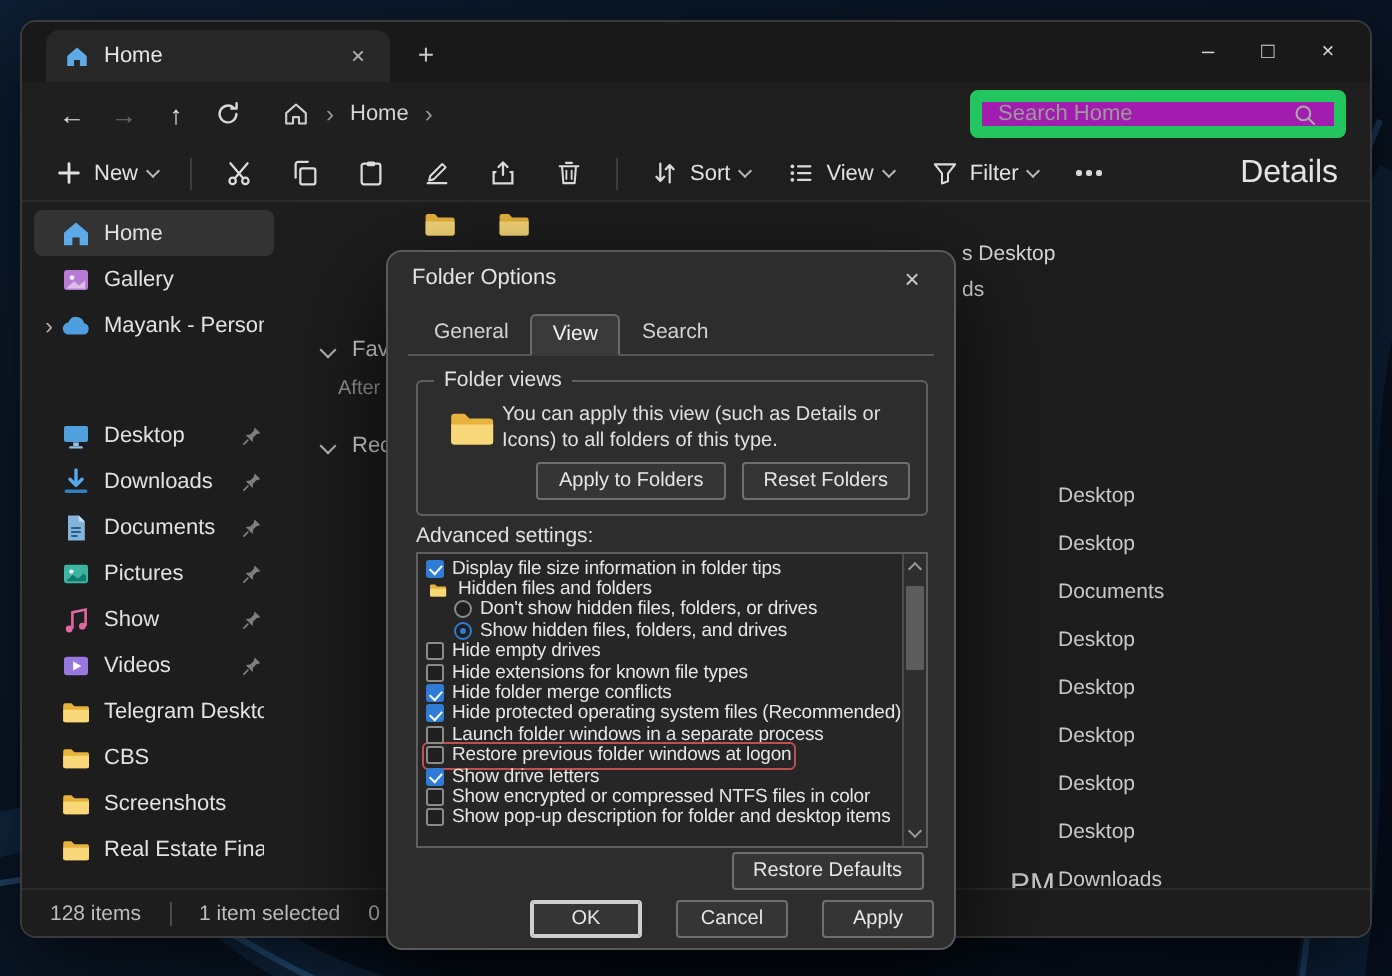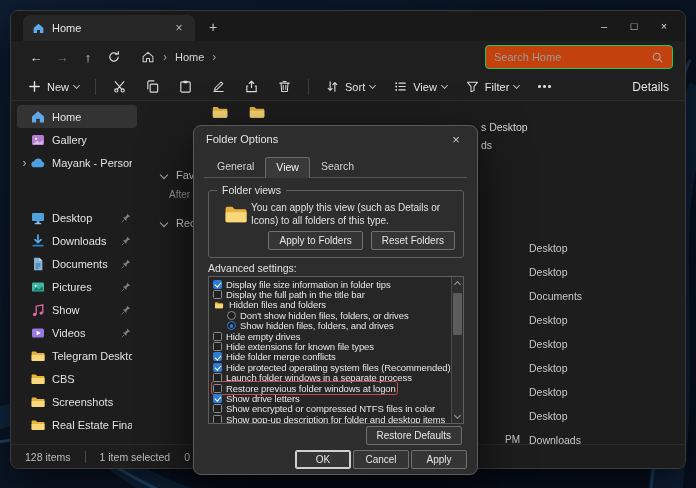--- a/index.html
+++ b/index.html
@@ -26,34 +26,34 @@
   .wincontrols{position:absolute;right:6px;top:0;height:30px;display:flex}
   .wc{width:30px;height:100%;display:flex;align-items:center;justify-content:center;color:#d6d6d6;font-size:11px}
 
   .navbar{height:32px;background:#1f1f1f;display:flex;align-items:center;padding:0 12px}
   .nav-btn{width:26px;height:26px;display:flex;align-items:center;justify-content:center;color:#e3e3e3;font-size:13px;flex:none}
   .nav-btn.dim{color:#6f6f6f}
   .nav-btn svg{width:14px;height:14px}
   .breadcrumb{display:flex;align-items:center;gap:8px;margin-left:14px;color:#d5d5d5;font-size:11px}
   .bc-sep{color:#9a9a9a;font-size:12px}
   .bc-ico svg{width:14px;height:14px}
-  .searchbox{margin-left:auto;width:188px;height:24px;background:#c2410c;border:1px solid #22c55e;border-radius:4px;
+  .searchbox{margin-left:auto;width:188px;height:24px;background:#a21caf;border:6px solid #22c55e;border-radius:4px;
     display:flex;align-items:center;padding:0 8px;gap:6px}
   .searchbox input{flex:1;background:transparent;border:none;outline:none;color:#cfcfcf;font-size:11px;font-family:inherit;min-width:0}
   .searchbox input::placeholder{color:#9b9b9b}
   .search-ico svg{width:13px;height:13px}
 
   .toolbar{height:28px;background:#1f1f1f;border-bottom:1px solid #2c2c2c;display:flex;align-items:center;padding:0 10px;gap:6px}
   .tb-btn{display:flex;align-items:center;gap:5px;padding:3px 6px;border-radius:4px;color:#e3e3e3;font-size:11px;flex:none}
   .tb-btn svg{width:15px;height:15px}
   .tb-sep{width:1px;height:16px;background:#3d3d3d;margin:0 4px;flex:none}
   .chev{width:5px;height:5px;border-right:1.3px solid #b9b9b9;border-bottom:1.3px solid #b9b9b9;transform:rotate(45deg);margin-top:-3px}
   .tb-dots{display:flex;gap:2.5px;padding:3px 7px}
   .tb-dots i{width:2.5px;height:2.5px;border-radius:50%;background:#d6d6d6}
-  .tb-right{margin-left:auto;display:flex;align-items:flex-start;gap:6px;color:#e3e3e3;font-size:12px;padding:3px 6px}
+  .tb-right{margin-left:auto;display:flex;align-items:flex-start;gap:6px;color:#e3e3e3;font-size:16px;padding:3px 6px}
 
   .content{position:absolute;top:90px;bottom:24px;left:0;right:0;display:flex}
   .sidebar{width:130px;padding:4px 4px 0 6px;overflow:hidden;flex:none}
   .sb-item{height:23px;display:flex;align-items:center;border-radius:4px;padding:0 5px 0 2px;color:#e2e2e2;font-size:11px}
   .sb-item.selected{background:#333}
   .sb-item.gap{margin-top:32px}
   .sb-chev{width:11px;color:#b0b0b0;font-size:12px;text-align:center;flex:none;line-height:1}
   .sb-icon{width:16px;height:16px;flex:none;margin-right:6px}
   .sb-icon svg{width:16px;height:16px}
   .sb-label{white-space:nowrap;overflow:hidden;flex:1}
@@ -62,21 +62,21 @@
 
   .main{flex:1;position:relative;overflow:hidden}
   .tile-ico{position:absolute;width:18px;height:18px}
   .tile-ico svg{width:18px;height:18px}
   .frag{position:absolute;color:#d8d8d8;font-size:10.5px;white-space:nowrap}
   .section{position:absolute;display:flex;align-items:center;gap:9px;color:#dadada;font-size:11px}
   .sec-chev{width:6px;height:6px;border-right:1.4px solid #b9b9b9;border-bottom:1.4px solid #b9b9b9;transform:rotate(45deg);flex:none}
   .hint{position:absolute;color:#9a9a9a;font-size:10px}
   .file-rows{position:absolute;left:0;right:0;top:136px}
   .f-row{height:24px;position:relative}
-  .f-time{position:absolute;left:364px;top:5px;font-size:10px;color:#c9c9c9}
+  .f-time{position:absolute;left:364px;top:5px;font-size:15px;color:#c9c9c9}
   .f-loc{position:absolute;left:388px;top:5px;font-size:10.5px;color:#c9c9c9}
 
   .statusbar{position:absolute;left:0;right:0;bottom:0;height:24px;background:#1d1d1d;border-top:1px solid #2b2b2b;
     display:flex;align-items:center;padding:0 14px;gap:14px;color:#bdbdbd;font-size:10.5px}
   .st-sep{width:1px;height:12px;background:#4a4a4a}
 
   
   .dialog{position:absolute;left:193px;top:125px;width:285px;height:350px;background:#2d2d2d;border:1px solid #5a5a5a;
     border-radius:8px;box-shadow:0 16px 50px rgba(0,0,0,.75);z-index:20;color:#e4e4e4}
   .dlg-title{height:26px;display:flex;align-items:center;padding:0 12px;font-size:11px}
@@ -109,21 +109,21 @@
   .rb.on::after{content:"";position:absolute;left:1.7px;top:1.7px;width:3.8px;height:3.8px;border-radius:50%;background:#2f7cd6}
   .set-folder{flex:none}
   .set-folder svg{width:12px;height:10px}
   .set-label{font-size:9.5px;color:#e6e6e6;white-space:nowrap;letter-spacing:-.1px}
   .scrollbar{position:absolute;right:0;top:0;bottom:0;width:12px;background:#2e2e2e;border-left:1px solid #4c4c4c}
   .sc-arrow{position:absolute;left:3px;width:5px;height:5px;border-right:1.2px solid #9a9a9a;border-bottom:1.2px solid #9a9a9a}
   .sc-arrow.up{top:5px;transform:rotate(-135deg)}
   .sc-arrow.down{bottom:5px;transform:rotate(45deg)}
   .sc-thumb{position:absolute;left:1px;right:1px;top:16px;height:42px;background:#5c5c5c;border-radius:1px}
   .restore-btn{position:absolute;right:15px;top:300px}
-  .dlg-actions{position:absolute;right:10px;top:324px;display:flex;gap:2px}
+  .dlg-actions{position:absolute;right:10px;top:324px;display:flex;gap:17px}
   .dlg-actions .btn{width:56px}
 </style>
 </head>
 <body>
 
 <svg class="decor" width="696" height="488">
   <path d="M-40 430 C 120 370, 50 480, 240 510" stroke="#2e6ca8" stroke-width="22" fill="none" opacity="0.22"></path>
   <path d="M-50 455 C 110 400, 90 500, 270 520" stroke="#3d82c4" stroke-width="3" fill="none" opacity="0.45"></path>
   <path d="M705 90 C 645 210, 690 320, 665 490" stroke="#2e6ca8" stroke-width="34" fill="none" opacity="0.18"></path>
   <path d="M690 60 C 630 200, 676 330, 650 495" stroke="#3d82c4" stroke-width="3" fill="none" opacity="0.35"></path>
@@ -566,26 +566,20 @@
       <span class="sc-arrow down"></span>
     </div>
   <div class="set-row">
         <span class="set-inner">
           <span class="cb on"></span>
           <span class="set-label">Display file size information in folder tips</span>
         </span>
       </div>
       <div class="set-row">
         <span class="set-inner">
-          <span class="cb"></span>
-          <span class="set-label">Display the full path in the title bar</span>
-        </span>
-      </div>
-      <div class="set-row">
-        <span class="set-inner">
           <span class="set-folder">
             <svg viewBox="0 0 16 16">
               <path d="M1.6 4.6a1 1 0 0 1 1-1h3.1l1.5 1.5h6.3a1 1 0 0 1 1 1v6a1 1 0 0 1-1 1H2.6a1 1 0 0 1-1-1Z" fill="#e8b33c"></path>
               <path d="M1.6 6.9h12.9v5.2a1 1 0 0 1-1 1H2.6a1 1 0 0 1-1-1Z" fill="#f8d878"></path>
             </svg>
           </span>
           <span class="set-label">Hidden files and folders</span>
         </span>
       </div>
       <div class="set-row indent">

